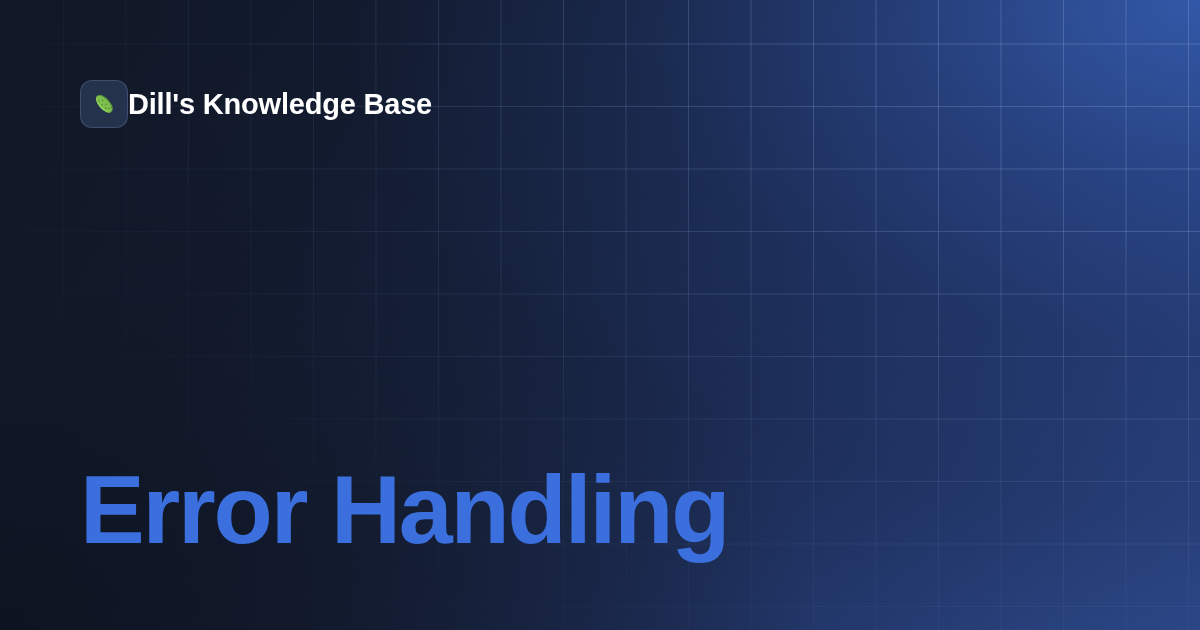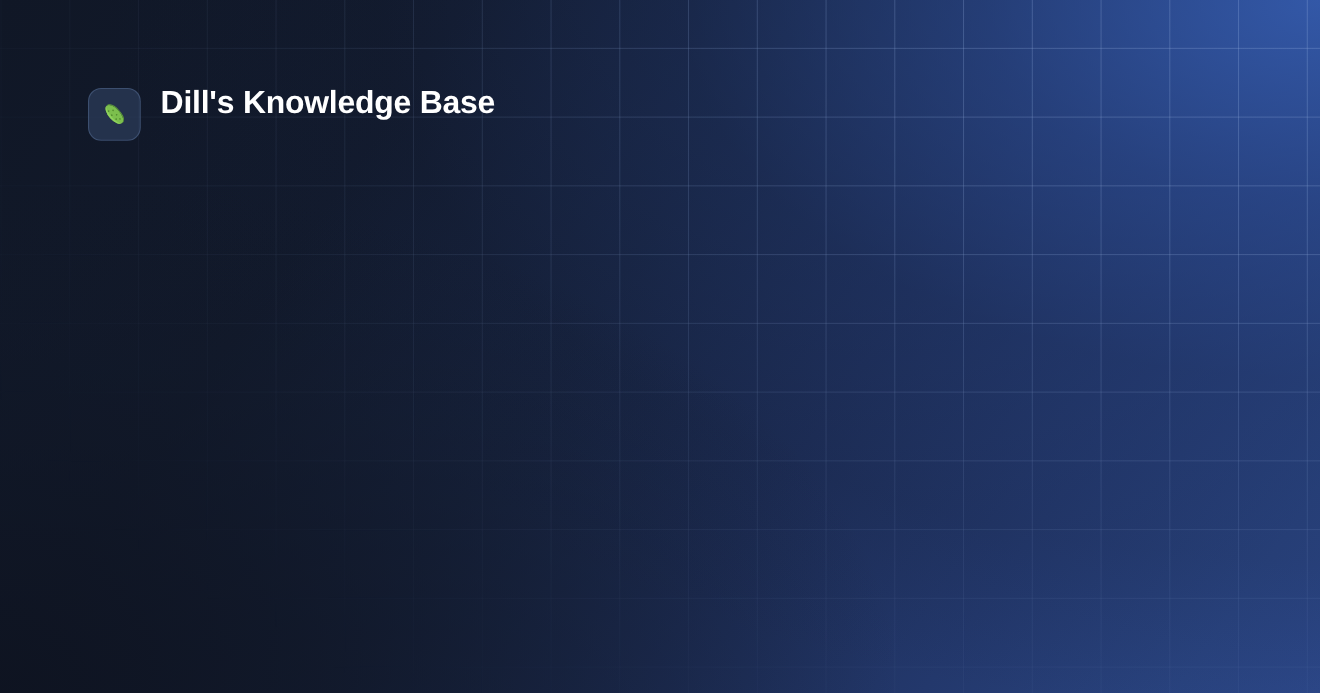--- a/index.html
+++ b/index.html
@@ -79,21 +79,21 @@
     position: absolute;
     inset: 0;
     z-index: 5;
   }
 
   .brand {
     position: absolute;
     left: 80px;
     top: 80px;
     display: flex;
-    gap: 18px;
+    align-items: center;
   }
 
   .brand-logo {
     width: 48px;
     height: 48px;
     border-radius: 12px;
     background: rgba(49, 66, 99, 0.62);
     border: 1px solid rgba(120, 148, 196, 0.30);
     display: flex;
     align-items: center;
@@ -156,15 +156,16 @@
               <circle cx="13.3" cy="19.3" r="0.75" fill="#4f8a2c"></circle>
               <circle cx="16.0" cy="21.5" r="0.75" fill="#4f8a2c"></circle>
             </g>
           </svg>
         </span>
       </div>
 
       <div class="brand-name">Dill's Knowledge Base</div>
     </div>
 
+    <h1 class="page-title">Error Handling</h1>
 
   </div>
 </div>
 
 </body></html>

